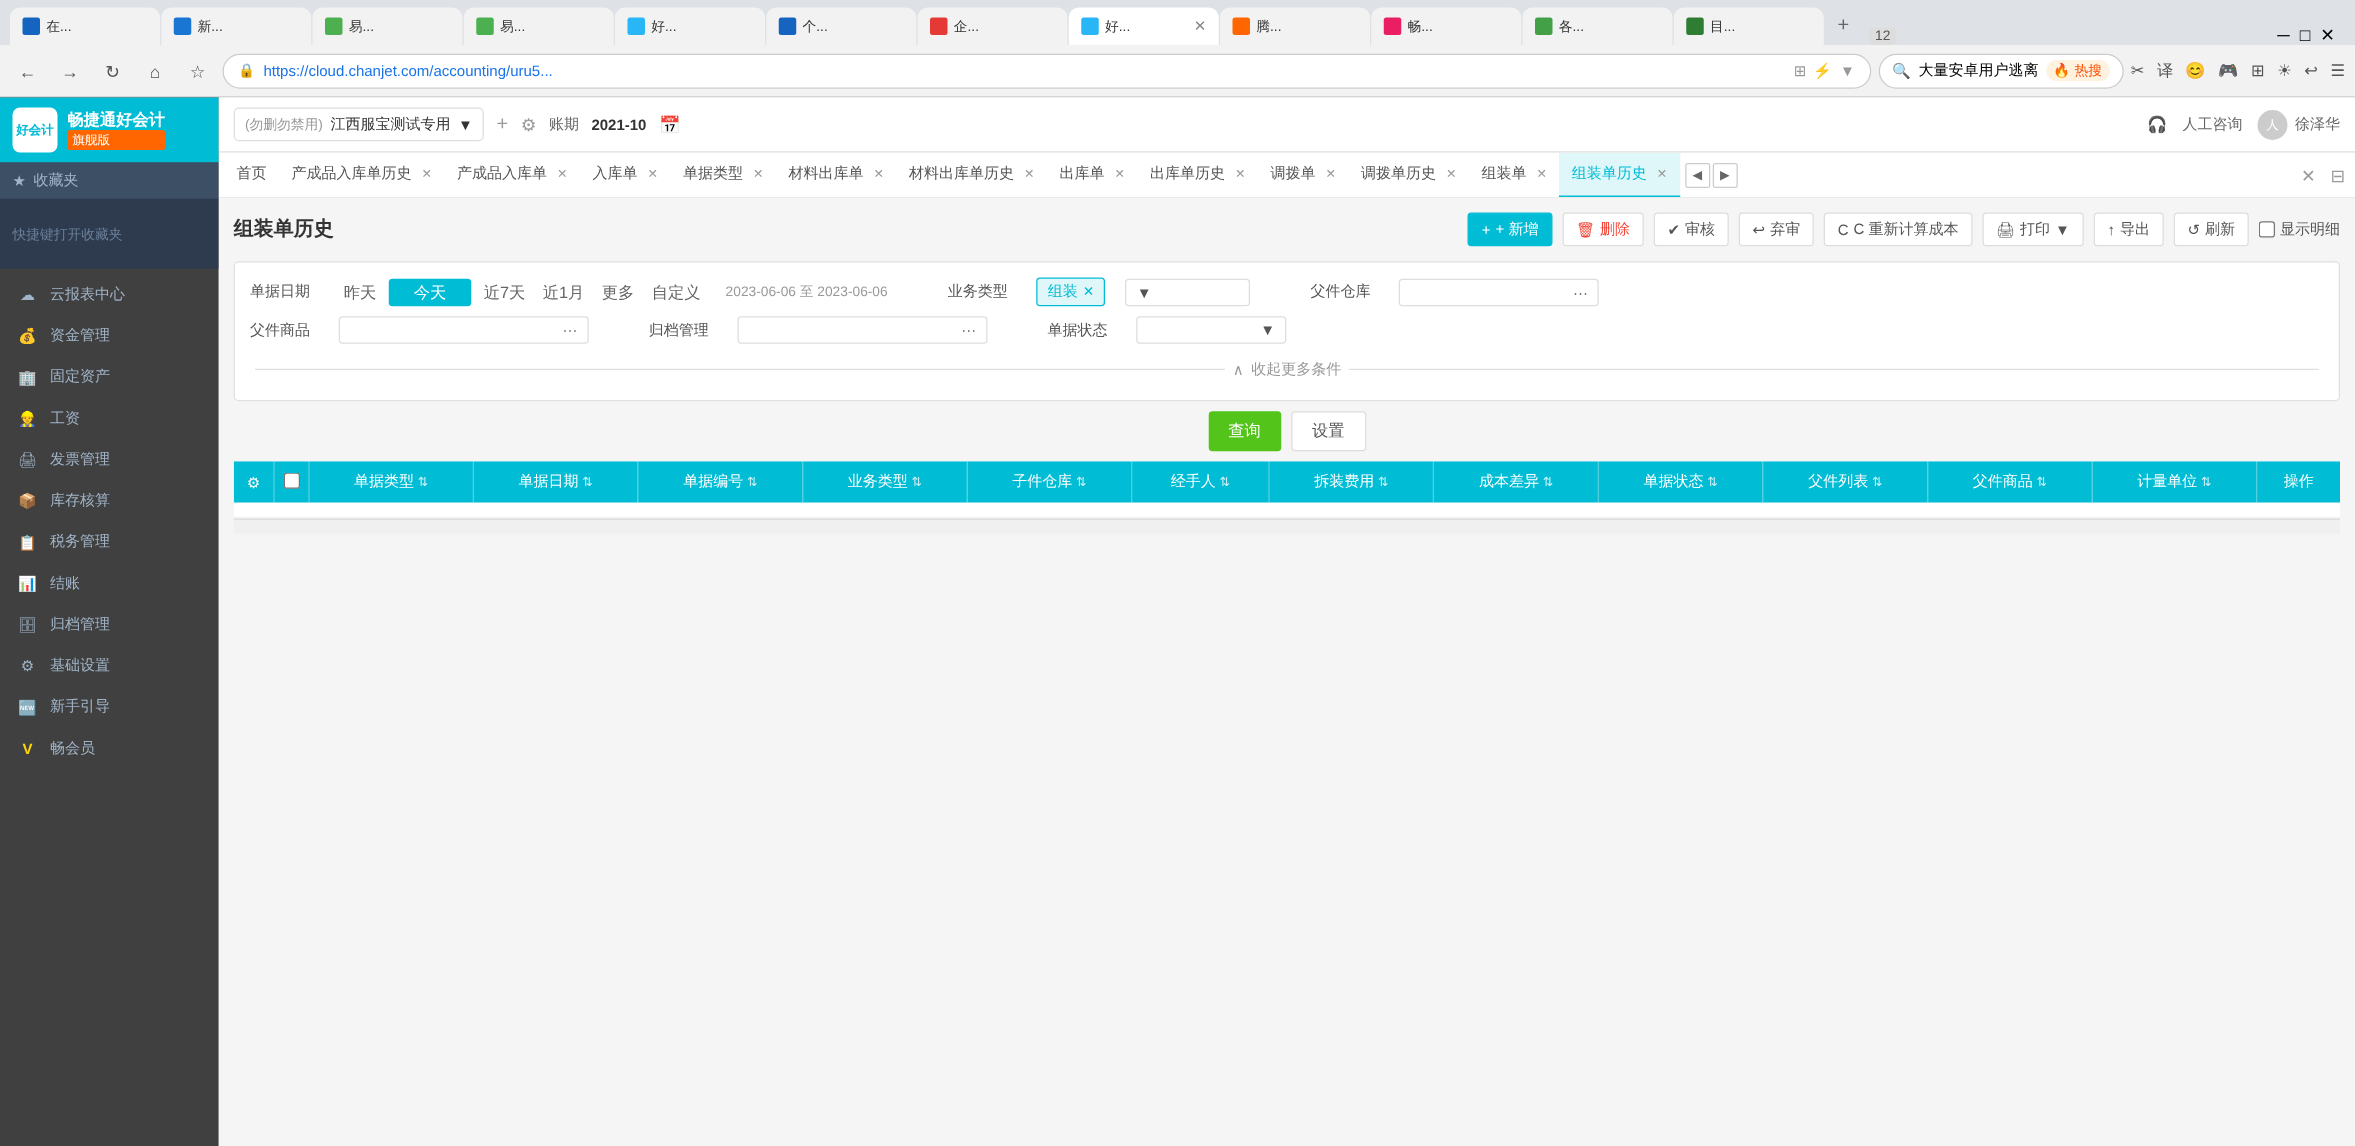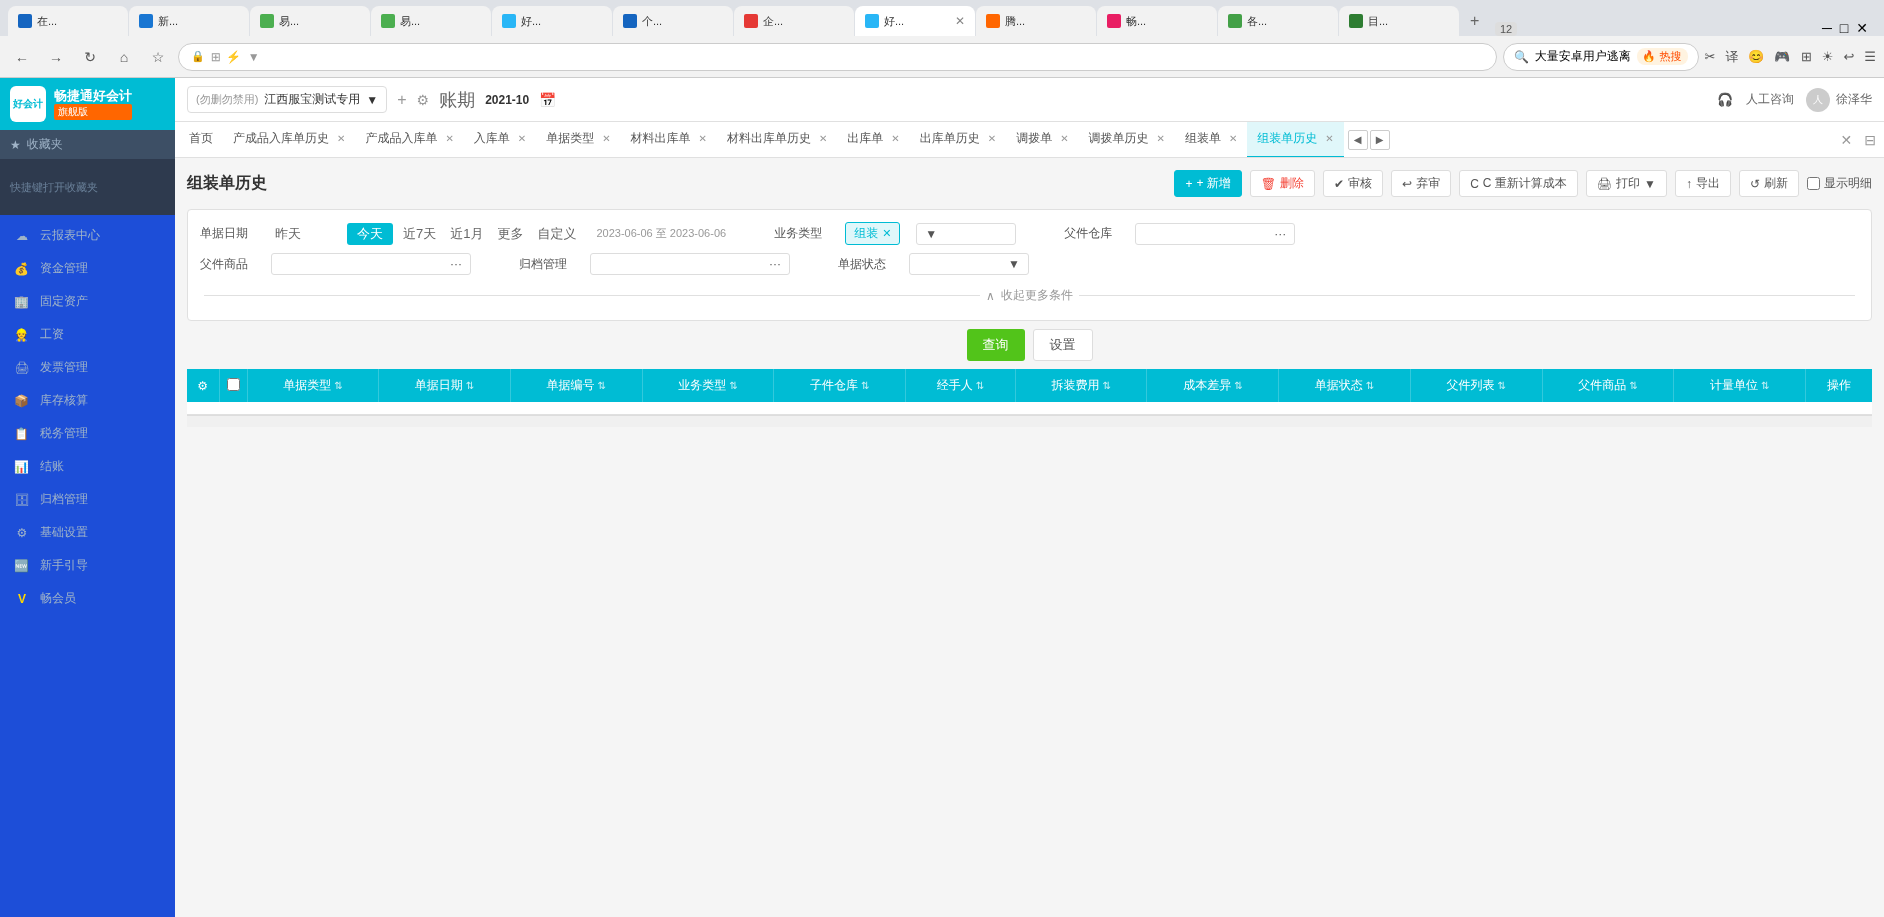--- a/index.html
+++ b/index.html
@@ -21,21 +21,21 @@
     .address-bar .lock-icon { color: #5a9a5a; font-size: 11px; }
     .address-text { flex: 1; color: #1a73e8; font-size: 12px; }
     .search-box { display: flex; align-items: center; gap: 6px; background: #fff; border: 1px solid #ccc; border-radius: 14px; padding: 2px 10px; height: 28px; font-size: 12px; }
     .hot-search { color: #ff4d00; font-size: 11px; background: #fff3e0; padding: 1px 6px; border-radius: 8px; }
     .toolbar-icons { display: flex; gap: 10px; align-items: center; font-size: 13px; color: #555; }
 
     
     .app-container { display: flex; width: 1884px; height: calc(917px - 78px); }
 
     
-    .sidebar { width: 175px; background: #1d4ed8; display: flex; flex-direction: column; flex-shrink: 0; }
+    .sidebar { width: 175px; background: #404040; display: flex; flex-direction: column; flex-shrink: 0; }
     .sidebar-logo { background: #00bcd4; padding: 8px 10px; display: flex; align-items: center; gap: 8px; }
     .logo-icon { width: 36px; height: 36px; background: #fff; border-radius: 6px; display: flex; align-items: center; justify-content: center; font-size: 10px; font-weight: bold; color: #00bcd4; }
     .logo-text { color: #fff; font-size: 13px; font-weight: bold; line-height: 1.2; }
     .logo-badge { font-size: 10px; background: #ff6600; color: #fff; padding: 1px 4px; border-radius: 2px; }
     .sidebar-favorites { background: #3d4f65; padding: 6px 10px; display: flex; align-items: center; gap: 6px; color: #a0b4c8; font-size: 12px; cursor: pointer; border-bottom: 1px solid #2e3a4e; }
     .sidebar-nav { flex: 1; overflow-y: auto; padding: 4px 0; }
     .nav-item { display: flex; align-items: center; gap: 10px; padding: 8px 14px; color: #a0b4c8; cursor: pointer; font-size: 12px; }
     .nav-item .nav-icon { width: 16px; height: 16px; flex-shrink: 0; display: flex; align-items: center; justify-content: center; }
 
     
@@ -68,21 +68,21 @@
     .action-btn.primary { background: #00bcd4; color: #fff; border-color: #00bcd4; }
     .action-btn.danger { color: #f44336; }
 
     
     .filter-area { background: #fff; border: 1px solid #e0e0e0; border-radius: 4px; padding: 12px; margin-bottom: 8px; }
     .filter-row { display: flex; align-items: center; gap: 16px; margin-bottom: 8px; }
     .filter-row:last-child { margin-bottom: 0; }
     .filter-label { font-size: 12px; color: #555; white-space: nowrap; min-width: 55px; }
     .filter-date-btns { display: flex; gap: 6px; align-items: center; }
     .date-btn { font-size: 13px; color: #666; cursor: pointer; padding: 2px 4px; }
-    .date-btn.active { color: #fff; background: #00bcd4; border-radius: 3px; padding: 2px 10px; margin-left: 36px; }
+    .date-btn.active { color: #fff; background: #00bcd4; border-radius: 3px; padding: 2px 20px; }
     .date-range { font-size: 11px; color: #999; text-align: right; }
     .business-type-tag { display: flex; align-items: center; gap: 4px; background: #e0f7fa; color: #00bcd4; border: 1px solid #00bcd4; border-radius: 3px; padding: 2px 8px; font-size: 12px; }
     .tag-close { cursor: pointer; font-size: 11px; color: #00bcd4; }
     .filter-dropdown { display: flex; align-items: center; gap: 4px; border: 1px solid #ddd; border-radius: 3px; padding: 3px 8px; font-size: 12px; color: #555; cursor: pointer; background: #fff; min-width: 100px; }
     .filter-input { border: 1px solid #ddd; border-radius: 3px; padding: 3px 8px; font-size: 12px; color: #555; min-width: 160px; }
     .collapse-bar { display: flex; justify-content: center; align-items: center; gap: 6px; padding: 4px; color: #999; font-size: 12px; cursor: pointer; }
     .collapse-bar::before, .collapse-bar::after { content: ''; flex: 1; height: 1px; background: #e0e0e0; }
 
     
     .query-btn { background: #52c41a; color: #fff; border: none; border-radius: 3px; padding: 6px 16px; font-size: 13px; cursor: pointer; }
@@ -171,20 +171,21 @@
   </div>
 
   <div class="browser-toolbar">
     <button class="nav-btn">←</button>
     <button class="nav-btn">→</button>
     <button class="nav-btn">↻</button>
     <button class="nav-btn">⌂</button>
     <button class="nav-btn">☆</button>
     <div class="address-bar">
       <span class="lock-icon">🔒</span>
+      <span class="address-text">https://cloud.chanjet.com/accounting/uru5...</span>
       <span style="font-size:12px;color:#999;">⊞</span>
       <span style="font-size:12px;color:#f90;">⚡</span>
       <span style="font-size:12px;color:#999;">▼</span>
     </div>
     <div class="search-box">
       <span>🔍</span>
       <span>大量安卓用户逃离</span>
       <span class="hot-search">🔥 热搜</span>
     </div>
     <div class="toolbar-icons">
@@ -272,21 +273,21 @@
   <div class="main-content">
 
     <div class="app-header">
       <div class="company-selector">
         <span class="company-name">(勿删勿禁用)</span>
         <span>江西服宝测试专用</span>
         <span>▼</span>
       </div>
       <span style="font-size:16px;color:#999;cursor:pointer;">+</span>
       <span style="font-size:14px;color:#999;cursor:pointer;">⚙</span>
-      <span style="font-size:18px;color:#666;">账期</span>
+      <span style="font-size:12px;color:#666;">账期</span>
       <span style="font-size:12px;color:#333;font-weight:bold;">2021-10</span>
       <span style="font-size:14px;color:#00bcd4;cursor:pointer;">📅</span>
       <div class="header-right">
         <span style="font-size:13px;">🎧</span>
         <span style="cursor:pointer;">人工咨询</span>
         <div class="user-info">
           <div class="avatar-circle">人</div>
           <span>徐泽华</span>
         </div>
       </div>

